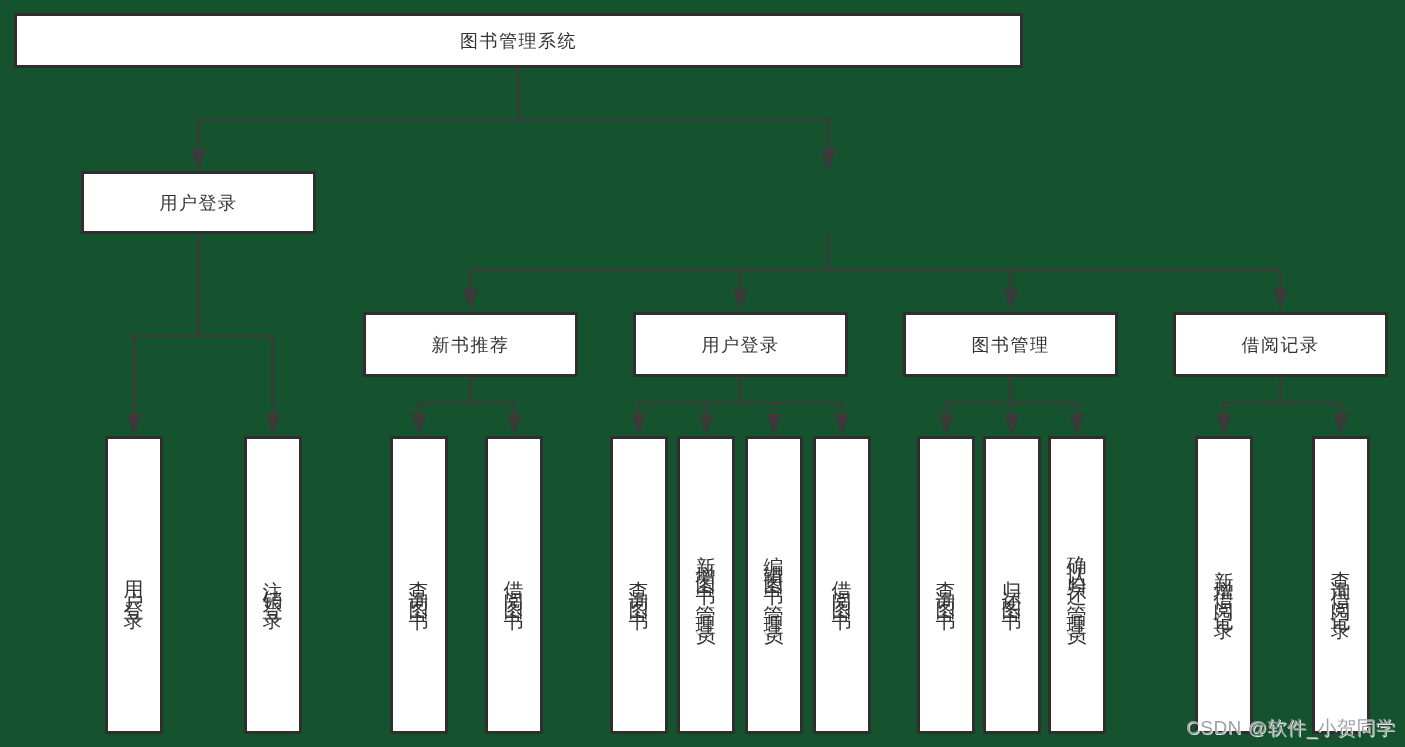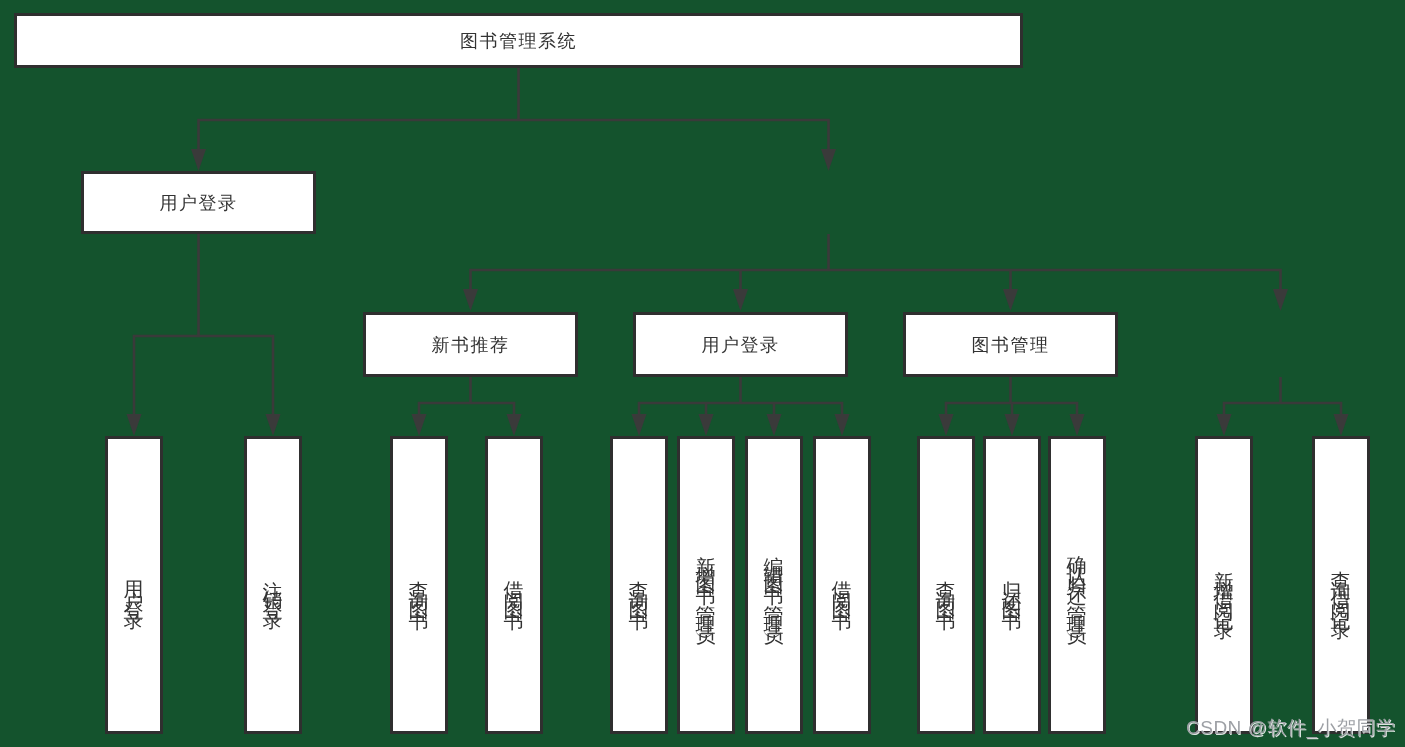--- a/index.html
+++ b/index.html
@@ -119,20 +119,23 @@
 
   <div class="node hbox" style="left:363px;top:312px;width:215px;height:65px">
     <span>新书推荐</span>
   </div>
   <div class="node hbox" style="left:633px;top:312px;width:215px;height:65px">
     <span>用户登录</span>
   </div>
   <div class="node hbox" style="left:903px;top:312px;width:215px;height:65px">
     <span>图书管理</span>
   </div>
+  <div class="node hbox" style="left:1173px;top:312px;width:215px;height:65px">
+    <span>借阅记录</span>
+  </div>
 
   <div class="node vbox" style="left:105px">
     <span class="vtext">用户登录</span>
   </div>
   <div class="node vbox" style="left:244px">
     <span class="vtext">注销登录</span>
   </div>
 
   <div class="node vbox" style="left:390px">
     <span class="vtext">查询图书</span>

